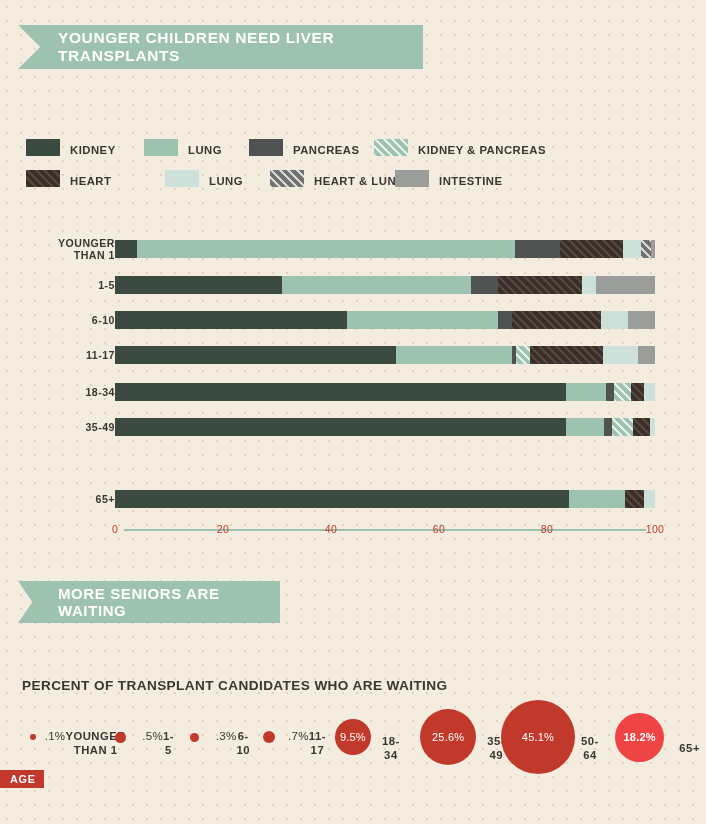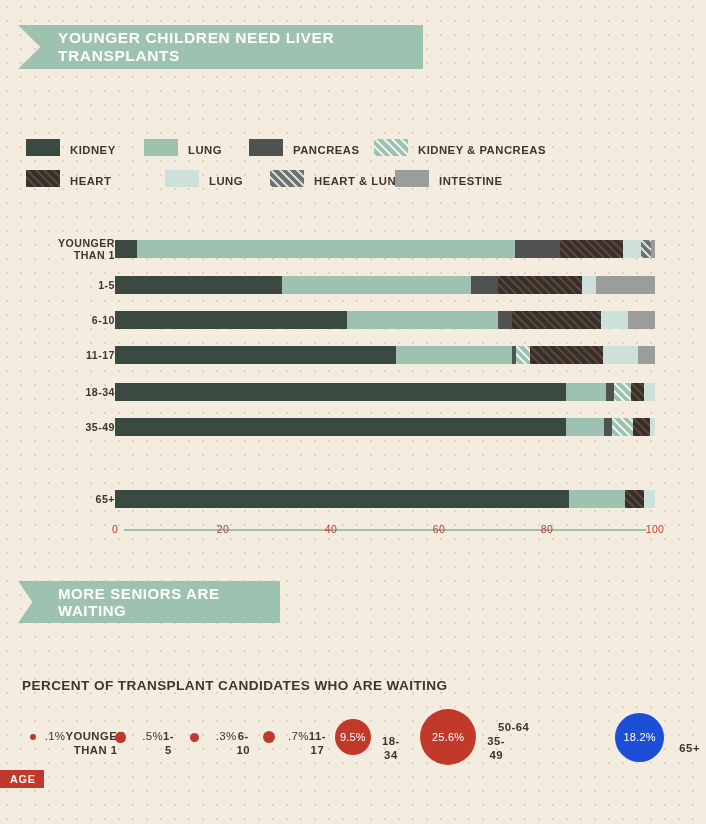--- a/index.html
+++ b/index.html
@@ -332,23 +332,26 @@
         </div>
         <div class="bubble-axis" style="margin-top: 22px;">18-34</div>
       </div>
       <div class="bubble-col" style="left: 412px; width: 96px;">
         <div class="bubble-zone">
           <div class="bubble" style="width: 56px; height: 56px; background: rgb(192, 57, 43);">25.6%</div>
         </div>
         <div class="bubble-axis" style="margin-top: 22px;">35-49</div>
       </div>
       <div class="bubble-col" style="left: 498px; width: 104px;">
+        <div class="bubble-zone">
+          <div class="bubble" style="width: 74px; height: 74px; background: rgb(192, 57, 43);">45.1%</div>
+        </div>
         <div class="bubble-axis" style="margin-top: 22px;">50-64</div>
       </div>
       <div class="bubble-col" style="left: 600px; width: 100px;">
         <div class="bubble-zone">
-          <div class="bubble" style="width: 49px; height: 49px; background: #1d4ed8;">18.2%</div>
+          <div class="bubble" style="width: 49px; height: 49px; background: #ef4444; font-weight: bold;">18.2%</div>
         </div>
         <div class="bubble-axis" style="margin-top: 22px;">65+</div>
       </div>
     </div>
 
 </div>
 
 </body></html>

